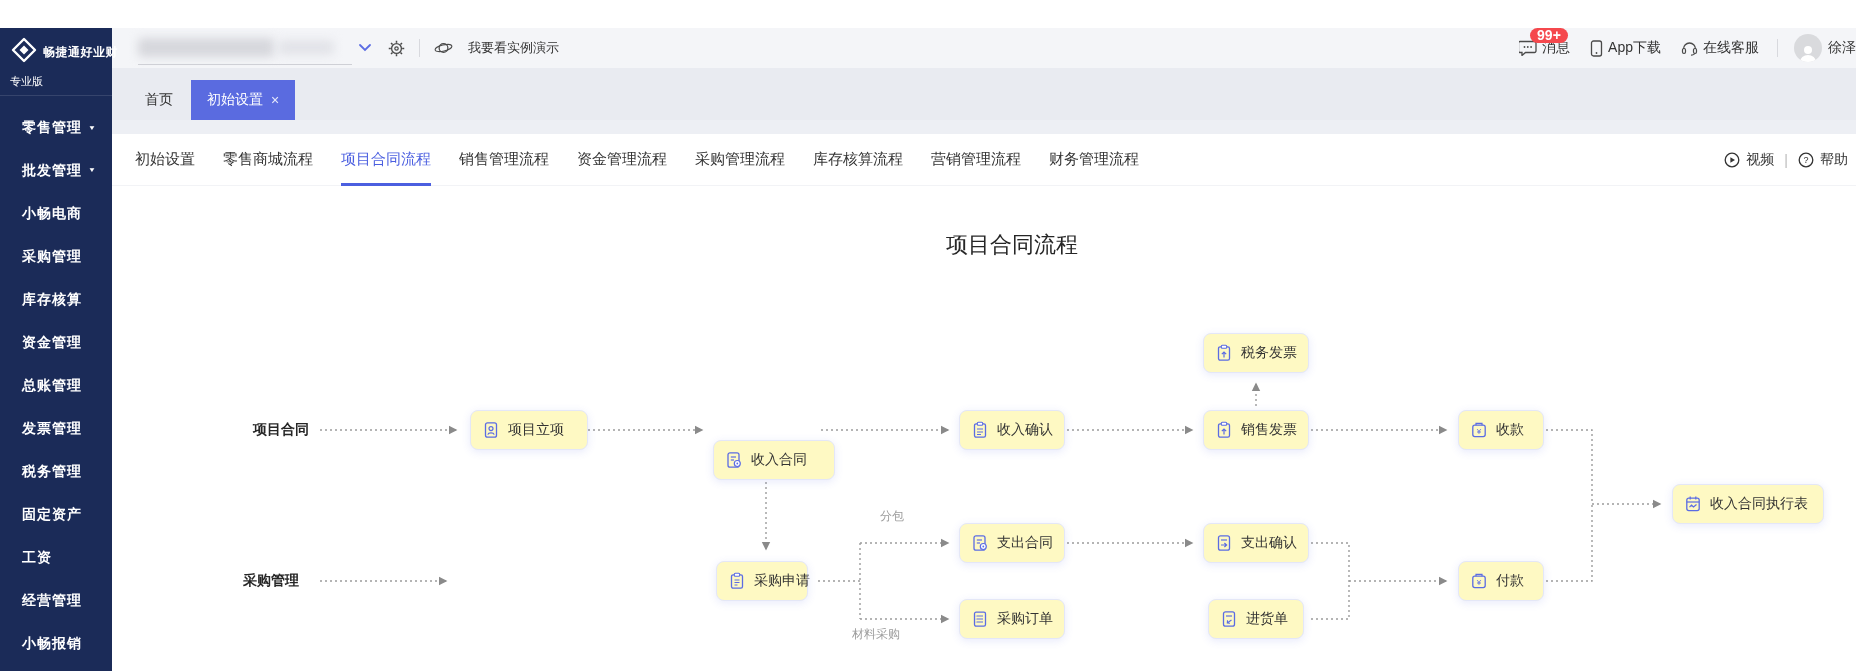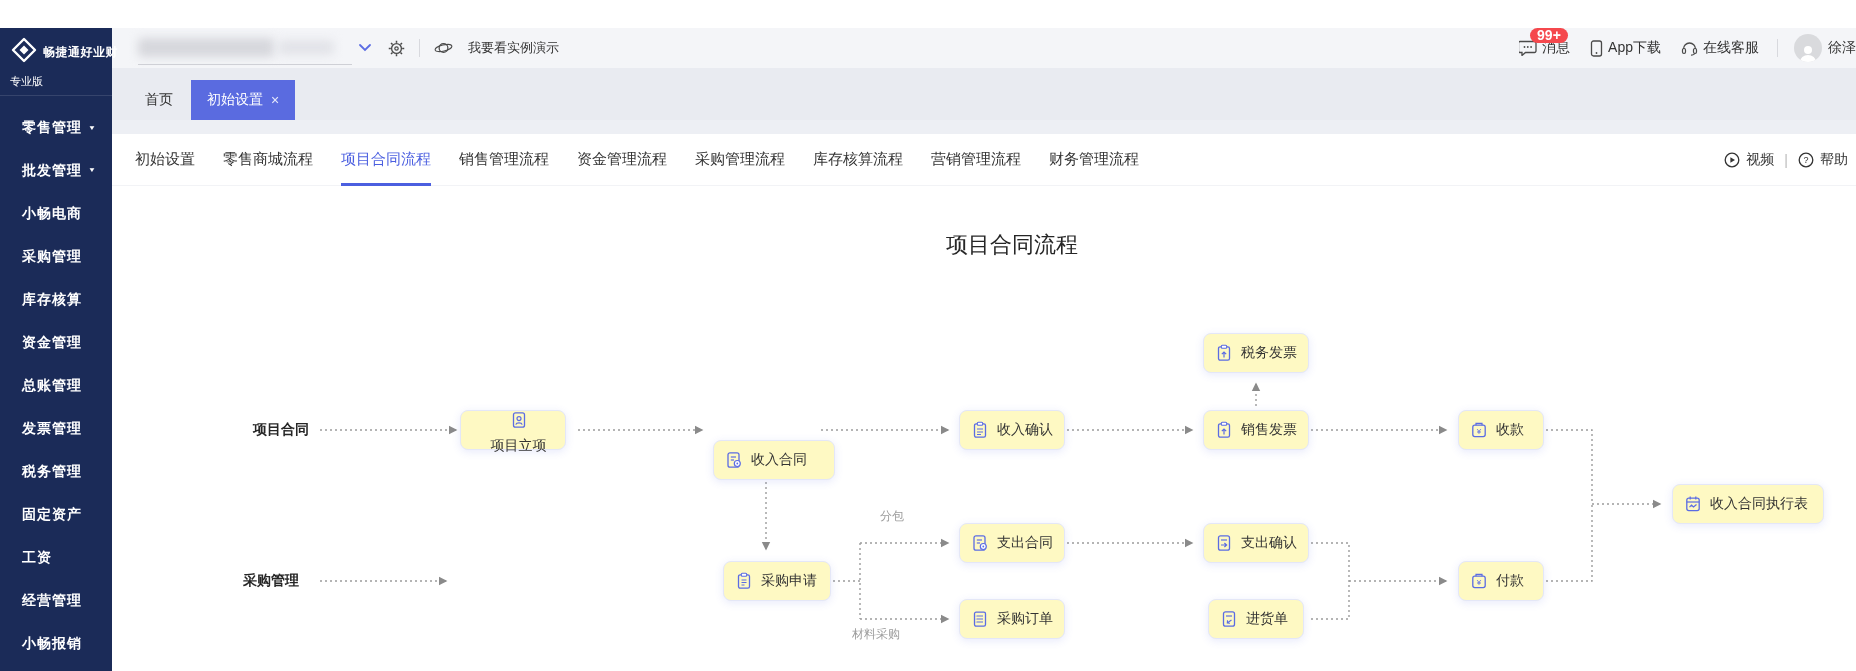--- a/index.html
+++ b/index.html
@@ -287,21 +287,21 @@
       <path d="M1546 430 H1592 V504"></path>
       <path d="M1592 504 H1660" marker-end="url(#arr)"></path>
     </g>
   </svg>
 
   <div class="lane-label" style="left:253px; top:421px;">项目合同</div>
   <div class="lane-label" style="left:243px; top:572px;">采购管理</div>
   <div class="edge-label" style="left:880px; top:508px;">分包</div>
   <div class="edge-label" style="left:852px; top:626px;">材料采购</div>
 
-  <div class="node" style="left:460px; top:410px; width:106px;flex-direction:column;">
+  <div class="node" style="left:470px; top:410px; width:118px;">
     <svg width="18" height="18" viewBox="0 0 18 18">
       <rect x="3.5" y="1.8" width="11" height="14.4" rx="2" fill="none" stroke="#5B6CE3" stroke-width="1.3"></rect>
       <circle cx="9" cy="7.6" r="2" fill="none" stroke="#5B6CE3" stroke-width="1.2"></circle>
       <path d="M5.8 13.6 c0.6 -2.2 5.8 -2.2 6.4 0" fill="none" stroke="#5B6CE3" stroke-width="1.2"></path>
     </svg>
     <span>项目立项</span>
   </div>
   <div class="node" style="left:713px; top:410px; width:122px;margin-top:30px;">
     <svg width="18" height="18" viewBox="0 0 18 18">
       <rect x="3" y="1.8" width="11" height="14.4" rx="2" fill="none" stroke="#5B6CE3" stroke-width="1.3"></rect>
@@ -357,21 +357,21 @@
   </div>
   <div class="node" style="left:1203px; top:523px; width:106px;">
     <svg width="18" height="18" viewBox="0 0 18 18">
       <rect x="3.5" y="1.8" width="11" height="14.4" rx="2" fill="none" stroke="#5B6CE3" stroke-width="1.3"></rect>
       <path d="M6 6 H12" stroke="#5B6CE3" stroke-width="1.2"></path>
       <path d="M6 11 H11.2 M9.4 9 L11.6 11 L9.4 13" fill="none" stroke="#5B6CE3" stroke-width="1.2"></path>
     </svg>
     <span>支出确认</span>
   </div>
 
-  <div class="node" style="left:716px; top:561px; width:108px;margin-left:7px;">
+  <div class="node" style="left:716px; top:561px; width:92px;">
     <svg width="18" height="18" viewBox="0 0 18 18">
       <rect x="3.5" y="2.8" width="11" height="13.4" rx="1.6" fill="none" stroke="#5B6CE3" stroke-width="1.3"></rect>
       <rect x="6.3" y="1.2" width="5.4" height="3" rx="1" fill="#fff" stroke="#5B6CE3" stroke-width="1.1"></rect>
       <path d="M6.5 8 H11.5 M6.5 10.5 H11.5 M6.5 13 H9.5" stroke="#5B6CE3" stroke-width="1.1"></path>
     </svg>
     <span>采购申请</span>
   </div>
   <div class="node" style="left:959px; top:599px; width:106px;">
     <svg width="18" height="18" viewBox="0 0 18 18">
       <rect x="3.5" y="2.2" width="11" height="14" rx="1.6" fill="none" stroke="#5B6CE3" stroke-width="1.3"></rect>

